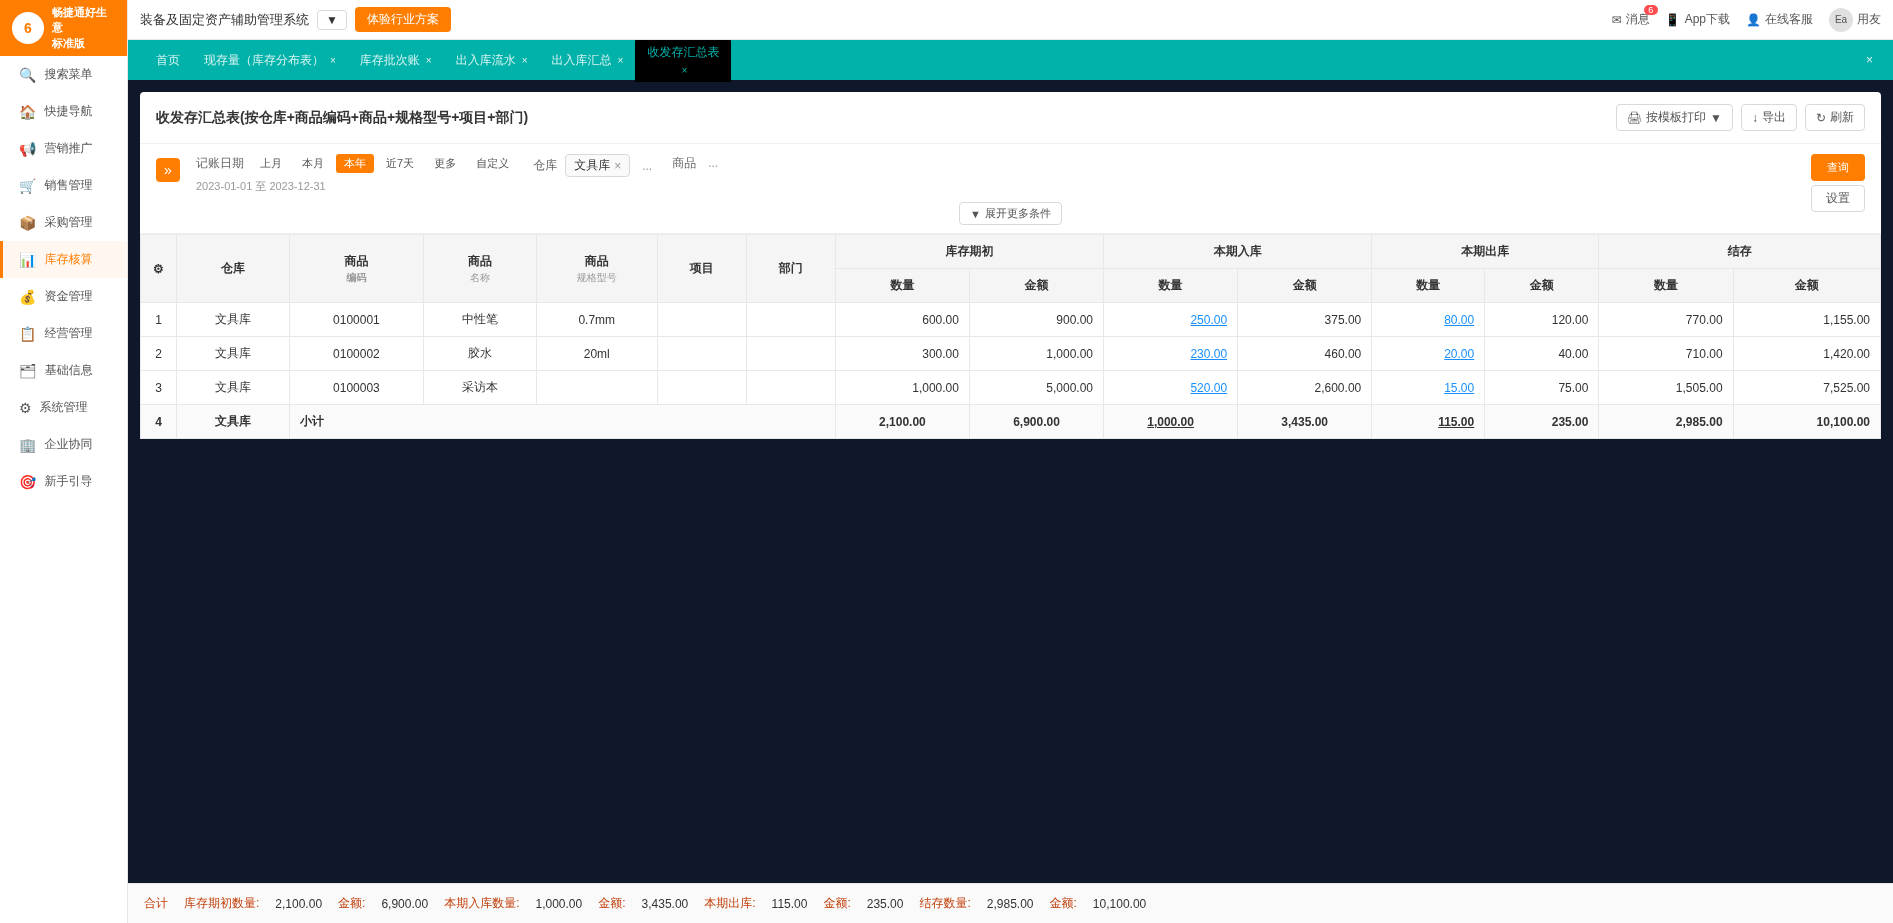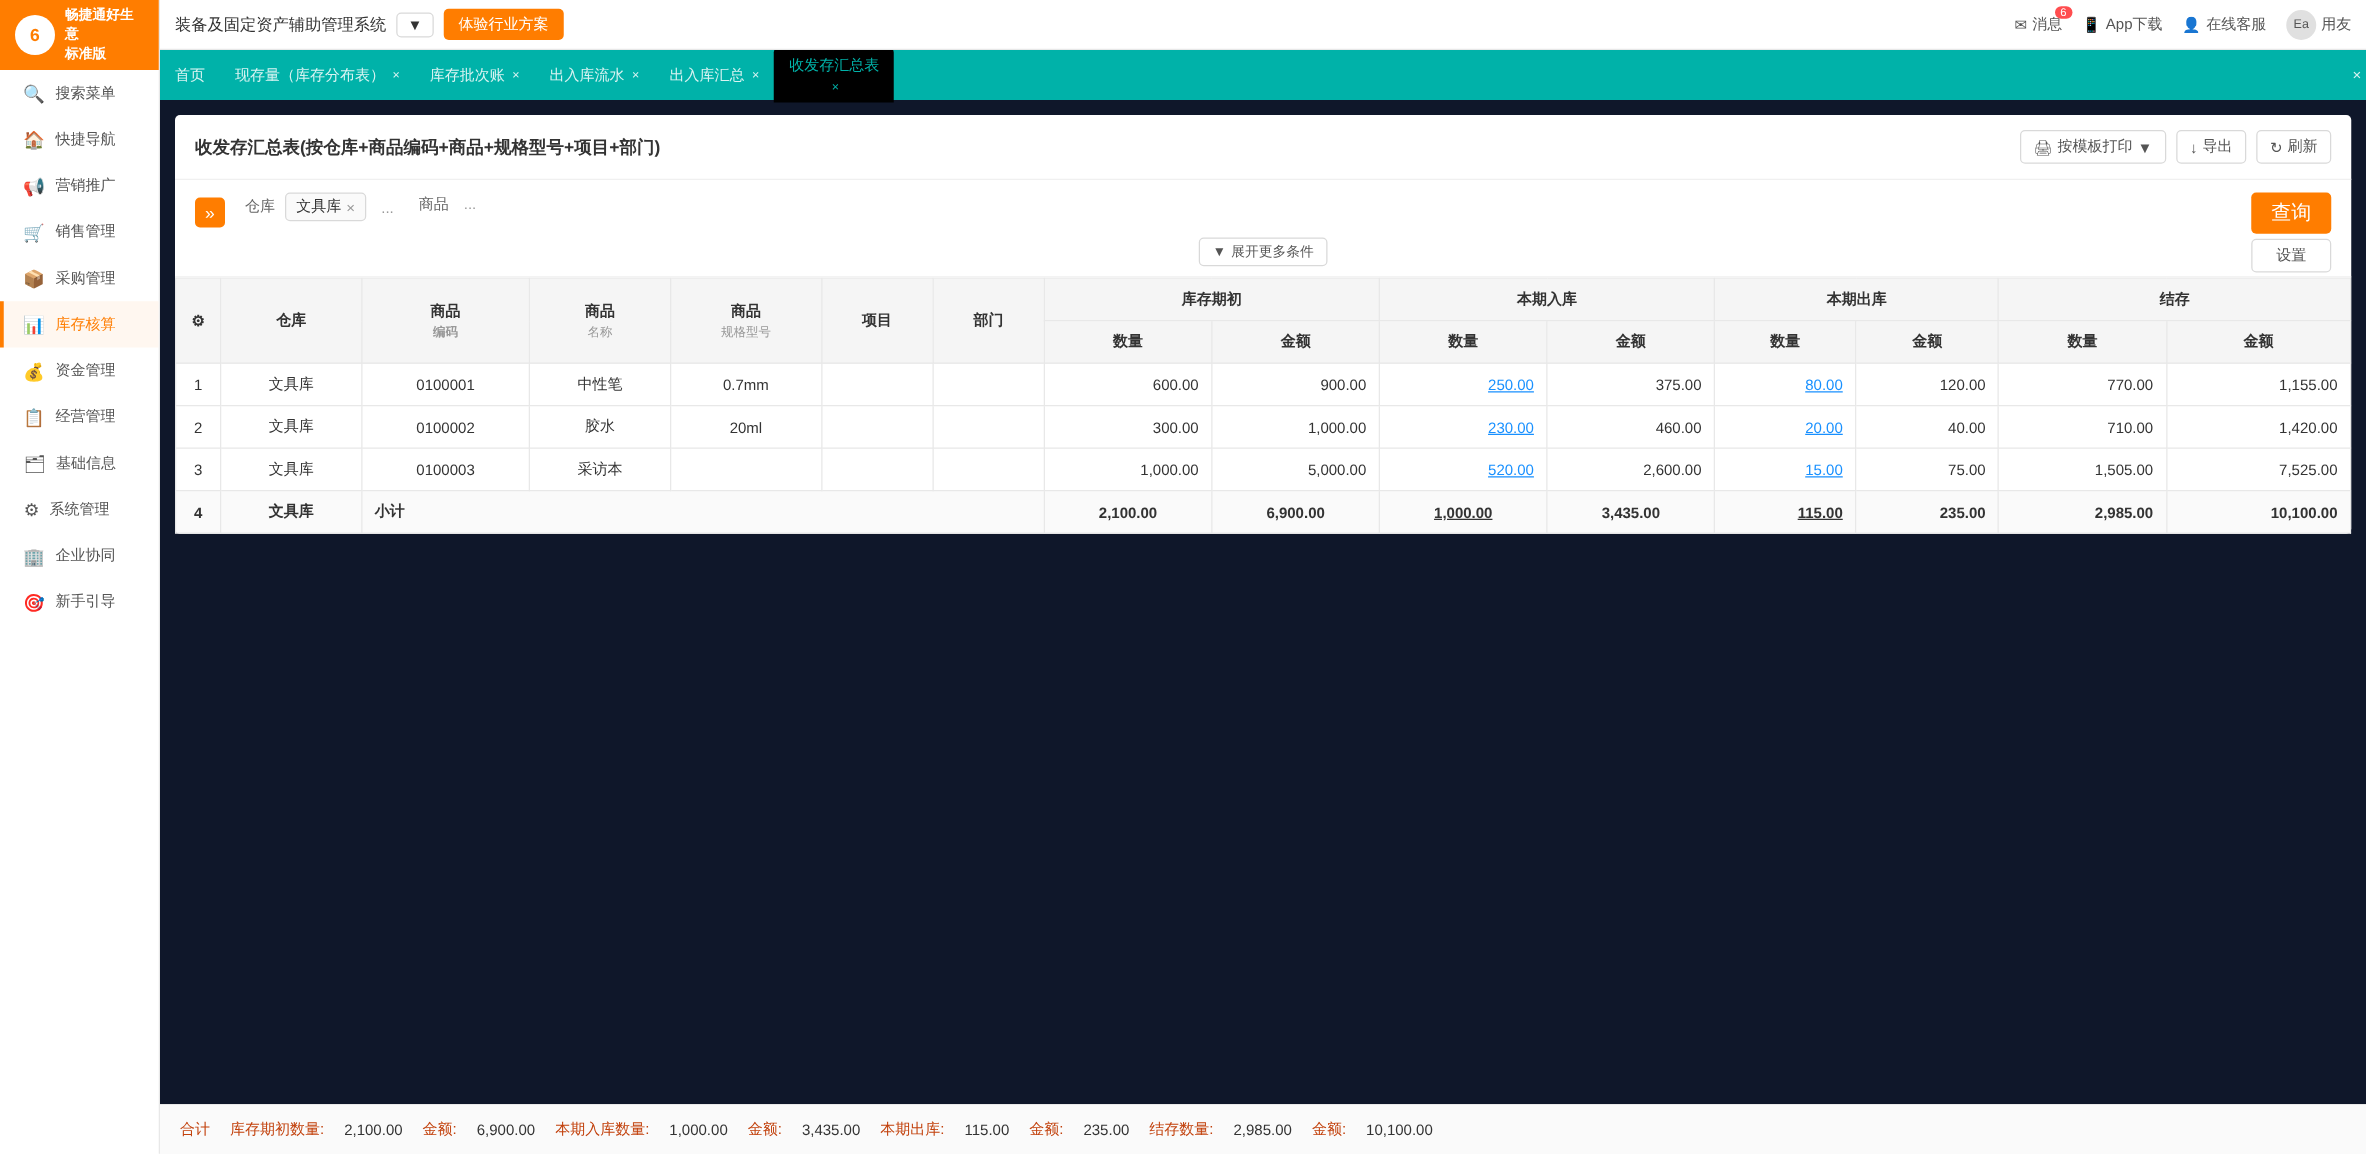--- a/index.html
+++ b/index.html
@@ -57,21 +57,21 @@
     }
     .user-avatar {
       width: 24px; height: 24px; background: #e0e0e0; border-radius: 50%;
       display: flex; align-items: center; justify-content: center; font-size: 10px;
     }
 
     
     .tab-bar {
       position: fixed; left: 128px; right: 0; top: 40px; height: 40px;
       background: #00b2a9; z-index: 98;
-      display: flex; align-items: center; padding: 0 0;
+      display: flex; align-items: center; padding: 0 16px;
     }
     .tab-item {
       display: flex; align-items: center; gap: 4px;
       padding: 6px 12px; cursor: pointer; font-size: 12px;
       color: rgba(255,255,255,0.85); border-radius: 4px 4px 0 0;
       white-space: nowrap;
     }
     .tab-item.active { background: #000000; color: #00b2a9; font-weight: 400; flex-direction: column; }
     .tab-close { font-size: 10px; color: inherit; margin-left: 2px; }
     .tab-bar-close {
@@ -121,21 +121,21 @@
     }
     .tag-close { cursor: pointer; color: #999; }
     .filter-ellipsis { color: #999; font-size: 12px; cursor: pointer; padding: 2px 4px; }
     .expand-btn {
       padding: 3px 10px; border: 1px solid #d9d9d9; border-radius: 4px;
       cursor: pointer; font-size: 11px; color: #555; background: #fff;
       display: flex; align-items: center; gap: 4px; margin: 0 auto;
     }
     .query-btn {
       background: #ff7d00; color: #fff; border: none; border-radius: 4px;
-      padding: 6px 16px; cursor: pointer; font-size: 16px; white-space: nowrap;
+      padding: 6px 16px; cursor: pointer; font-size: 11px; white-space: nowrap;
     }
     .settings-btn {
       background: #fff; color: #555; border: 1px solid #d9d9d9; border-radius: 4px;
       padding: 4px 14px; cursor: pointer; font-size: 12px; white-space: nowrap;
     }
 
     
     .table-wrap { overflow-x: auto; }
     table {
       width: 100%; border-collapse: collapse; font-size: 12px;
@@ -305,20 +305,34 @@
         <button class="page-action-btn">
           <span>↻</span>
           <span>刷新</span>
         </button>
       </div>
     </div>
 
     <div style="position:relative; padding: 10px 16px 0; border-bottom: 1px solid #f0f0f0;">
       <div style="display:flex; gap:16px; align-items:flex-start; padding-right: 90px; padding-bottom: 8px;">
         <button class="filter-toggle-btn">»</button>
+        <div style="display:flex; flex-direction:column; gap:4px;">
+          <div style="display:flex; align-items:center; gap:8px;">
+            <span class="filter-label">记账日期</span>
+            <div class="date-shortcuts" id="date-shortcuts">
+                <span class="date-shortcut">上月</span>
+                <span class="date-shortcut">本月</span>
+                <span class="date-shortcut active">本年</span>
+                <span class="date-shortcut">近7天</span>
+                <span class="date-shortcut">更多</span>
+                <span class="date-shortcut">自定义</span>
+              </div>
+          </div>
+          <div class="date-range">2023-01-01 至 2023-12-31</div>
+        </div>
         <div style="display:flex; align-items:center; gap:8px;">
           <span class="filter-label">仓库</span>
           <div class="warehouse-tag">
             <span>文具库</span>
             <span class="tag-close">×</span>
           </div>
           <span class="filter-ellipsis">...</span>
         </div>
         <div style="display:flex; align-items:center; gap:8px;">
           <span class="filter-label">商品</span>

